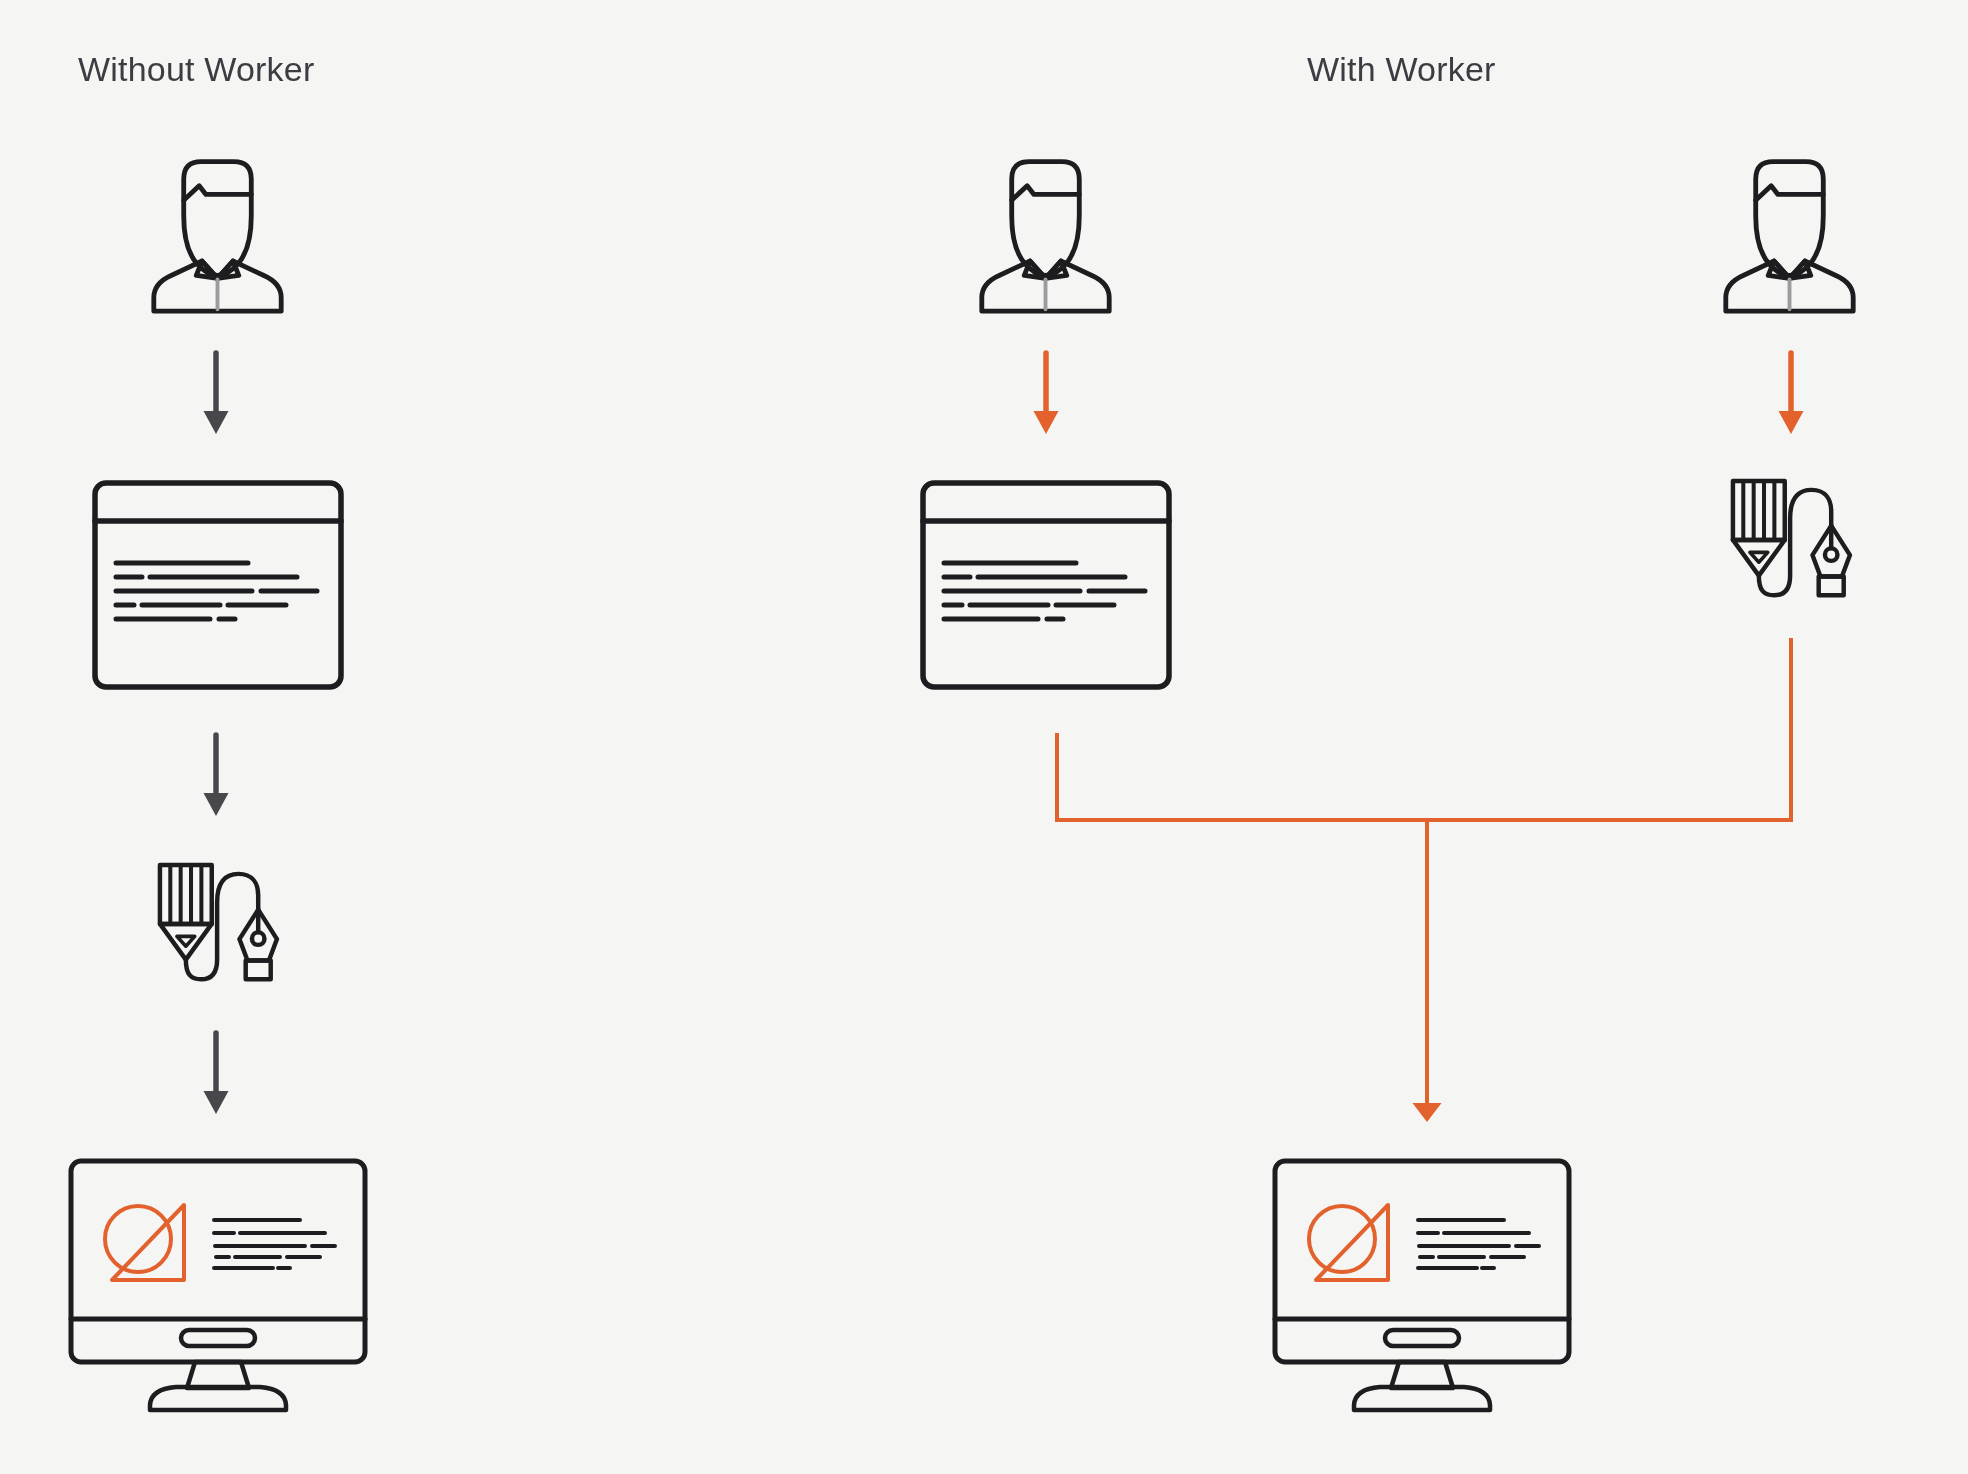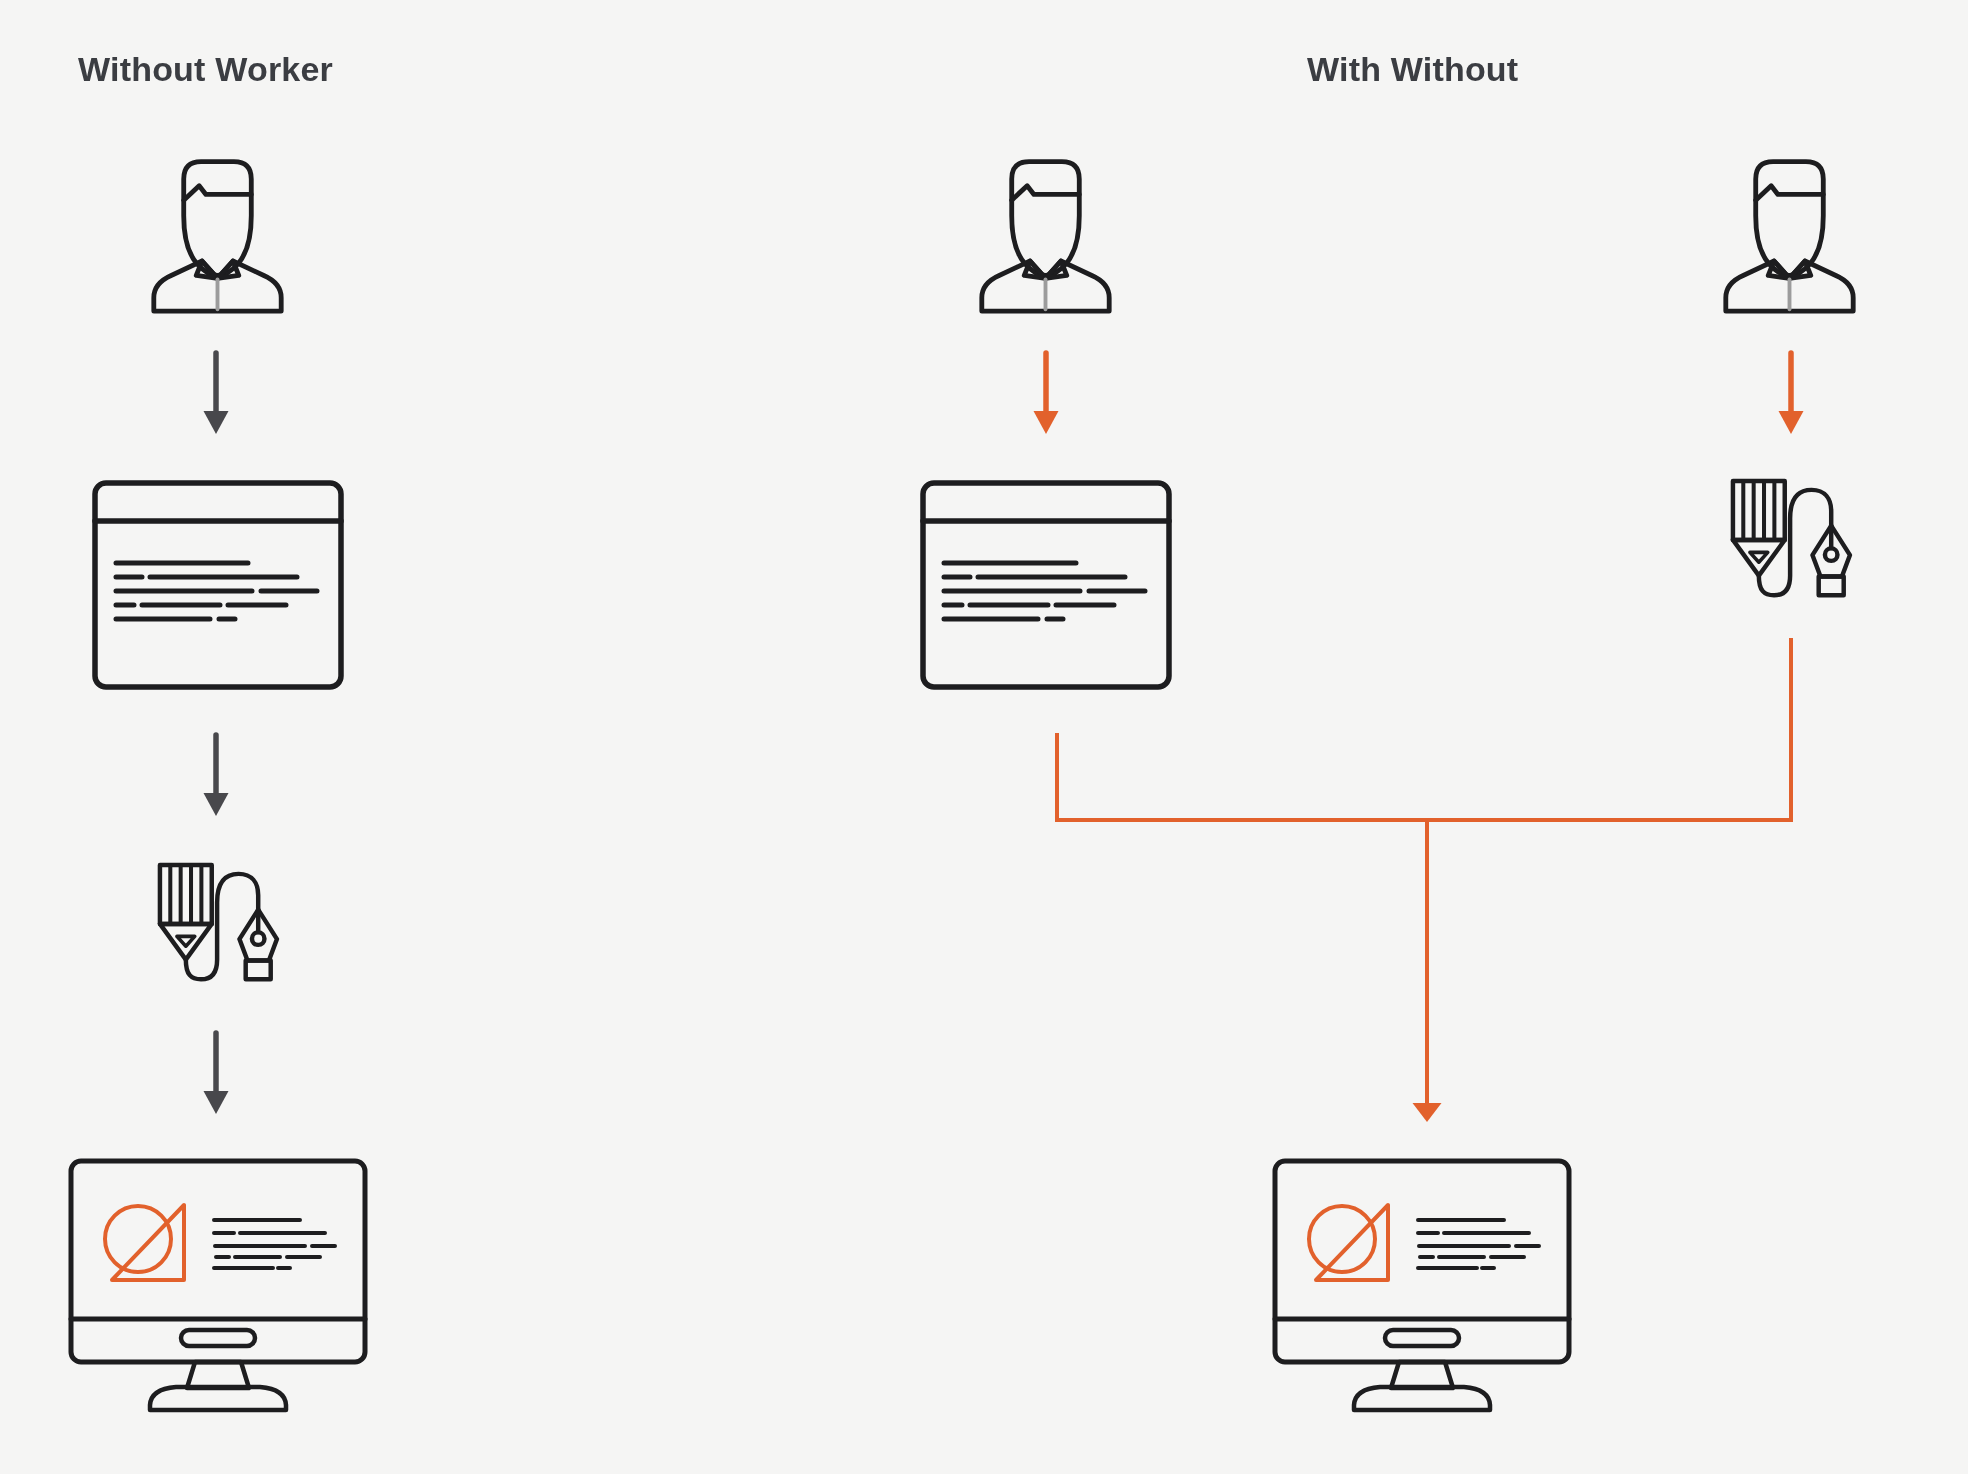--- a/index.html
+++ b/index.html
@@ -9,21 +9,21 @@
   }
   .canvas{
     position:relative;
     width:1968px;height:1474px;
     background:var(--background,#f5f5f4);
     overflow:hidden;
   }
   .sec{position:absolute;inset:0;pointer-events:none}
   .title{
     position:absolute;top:52px;margin:0;
-    font-size:34px;line-height:34px;font-weight:700;
+    font-size:34px;line-height:34px;font-weight:400;
     color:var(--title,#3b3d42);letter-spacing:.2px;
     white-space:nowrap;
   }
   .title-left{left:78px}
   .title-right{left:1307px}
   .node{position:absolute}
   
   .icon-svg{
     display:block;width:100%;height:100%;
     fill:none;
@@ -134,21 +134,21 @@
     </div>
 
     <div class="node" style="left:68px;top:1158px;width:300px;height:255px">
       <svg class="icon-svg" viewBox="0 0 300 255">
           <use href="#sym-website-monitor"></use>
         </svg>
     </div>
   </div>
 
   <div class="sec">
-    <h2 class="title title-right">With Without</h2>
+    <h2 class="title title-right">With Worker</h2>
 
     <div class="node" style="left:973px;top:150px;width:145px;height:166px">
       <svg class="icon-svg" viewBox="0 0 150 172">
           <use href="#sym-user"></use>
         </svg>
     </div>
 
     <div class="node arrow-orange" style="left:1031px;top:350px;width:30px;height:86px">
       <svg class="icon-svg" viewBox="0 0 30 86">
           <use href="#sym-arrow"></use>

